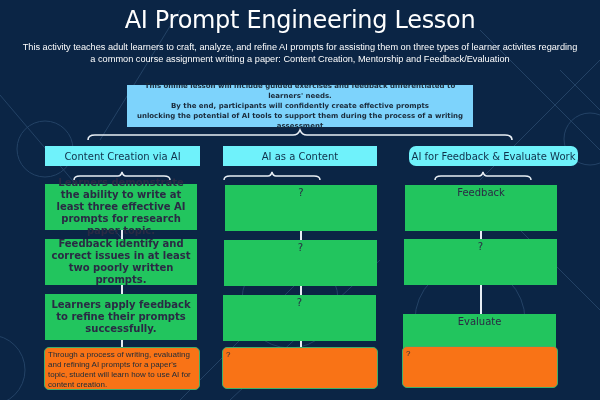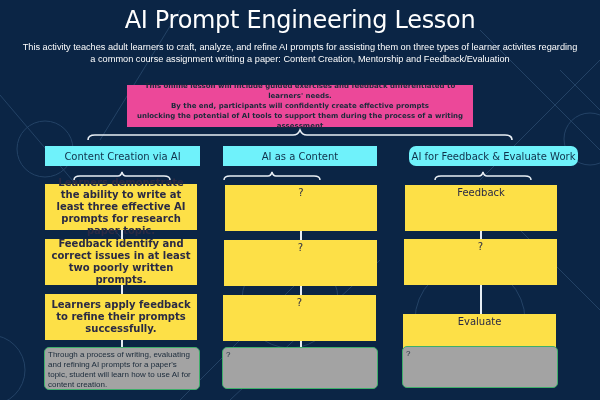--- a/index.html
+++ b/index.html
@@ -1,26 +1,26 @@
 <!DOCTYPE html>
 <html><head>
 <meta charset="utf-8">
 <style>
   html, body { margin:0; padding:0; }
   body { width:600px; height:400px; overflow:hidden; background:#0b2545; position:relative; font-family:"DejaVu Sans", sans-serif; }
   .bg { position:absolute; left:0; top:0; width:600px; height:400px; }
   .title { position:absolute; left:0; top:6px; width:600px; text-align:center; color:#fff; font-weight:normal; font-size:24px; font-family:"DejaVu Sans", sans-serif; letter-spacing:-0.3px; }
   .subtitle { position:absolute; left:20px; top:41px; width:560px; text-align:center; color:#fff; font-size:9.2px; line-height:12px; font-family:"Liberation Sans", sans-serif; }
-  .objective { position:absolute; left:127px; top:85px; width:346px; height:42px; background:#ec4899; color:#1a2a3a; font-size:7px; line-height:10px; text-align:center; display:flex; align-items:center; justify-content:center; font-family:"DejaVu Sans", sans-serif; font-weight:bold; }
+  .objective { position:absolute; left:127px; top:85px; width:346px; height:42px; background:#7dd3fc; color:#1a2a3a; font-size:7px; line-height:10px; text-align:center; display:flex; align-items:center; justify-content:center; font-family:"DejaVu Sans", sans-serif; font-weight:bold; }
   .objective span { white-space:pre-line; }
   .brace { position:absolute; }
   .col-head { position:absolute; top:146px; height:20px; background:#6ff2fb; color:#10304a; font-size:10px; display:flex; align-items:center; justify-content:center; font-family:"DejaVu Sans", sans-serif; }
-  .red { position:absolute; background:#fde047; color:#2a2a44; font-size:10px; text-align:center; font-family:"DejaVu Sans", sans-serif; line-height:12px; box-sizing:border-box; padding-top:2px; }
+  .red { position:absolute; background:#22c55e; color:#2a2a44; font-size:10px; text-align:center; font-family:"DejaVu Sans", sans-serif; line-height:12px; box-sizing:border-box; padding-top:2px; }
   .red.center { display:flex; align-items:center; justify-content:center; padding:0 6px; }
-  .green { position:absolute; background:#a3a3a3; color:#1a2a3a; font-size:8px; line-height:10px; border-radius:5px; border:1px solid #3fae6a; box-sizing:border-box; padding:2px 3px; font-family:"Liberation Sans", sans-serif; }
+  .green { position:absolute; background:#f97316; color:#1a2a3a; font-size:8px; line-height:10px; border-radius:5px; border:1px solid #3fae6a; box-sizing:border-box; padding:2px 3px; font-family:"Liberation Sans", sans-serif; }
   .vline { position:absolute; width:2px; background:#e8eef4; }
 </style>
 </head>
 <body>
 
 <svg class="bg" viewBox="0 0 600 400">
   <g stroke="#2a4a6e" stroke-width="1" fill="none" opacity="0.8">
     <line x1="0" y1="95" x2="140" y2="260"></line>
     <line x1="180" y1="10" x2="100" y2="140"></line>
     <line x1="480" y1="30" x2="600" y2="150"></line>

